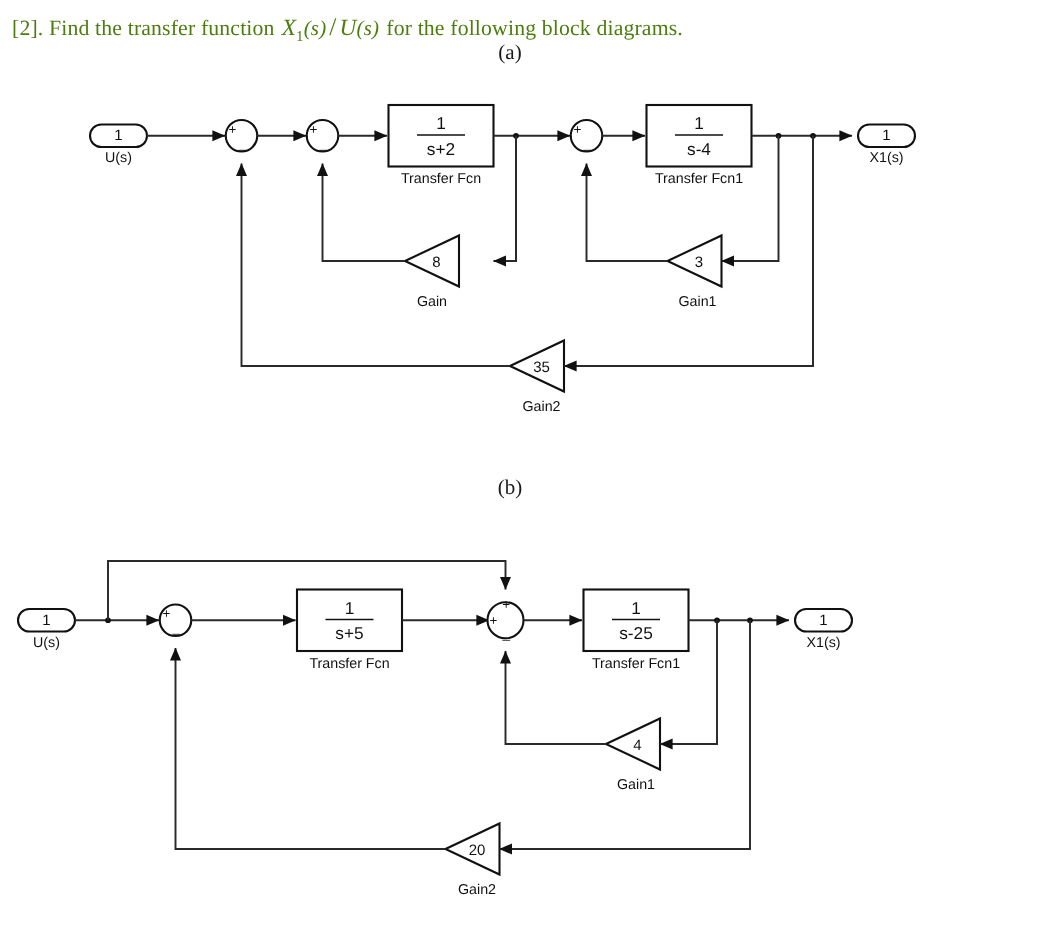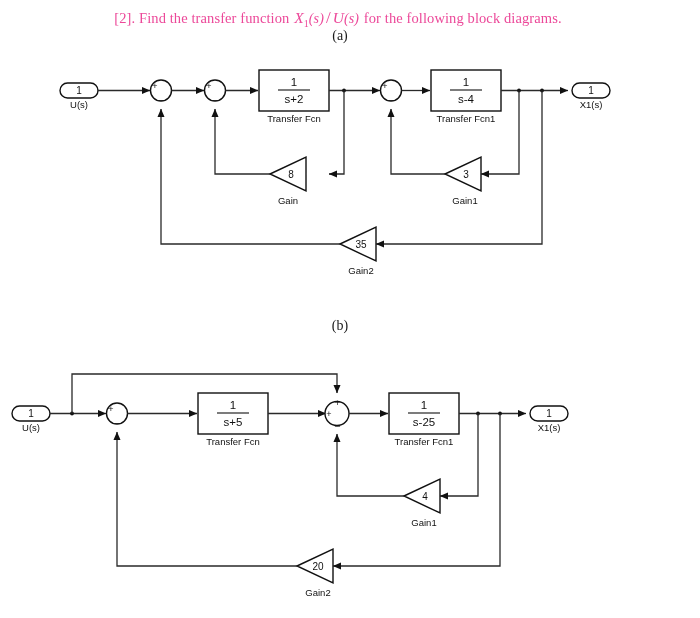--- a/index.html
+++ b/index.html
@@ -22,24 +22,23 @@
   }
 
   
   .problem-line {
     position: absolute;
     left: 8px;
     top: 8px;
     width: 660px;
     font-family: "Liberation Serif", serif;
     font-size: 14.5px;
-    color: #ec4899;
+    color: #4d7c0f;
     white-space: nowrap;
     letter-spacing: 0.1px;
-    text-align: center;
   }
   .problem-line .mathit {
     font-style: italic;
     font-size: 15.5px;
     padding: 0 1px;
   }
   .problem-line .sub {
     font-size: 10px;
     vertical-align: sub;
     font-style: normal;

